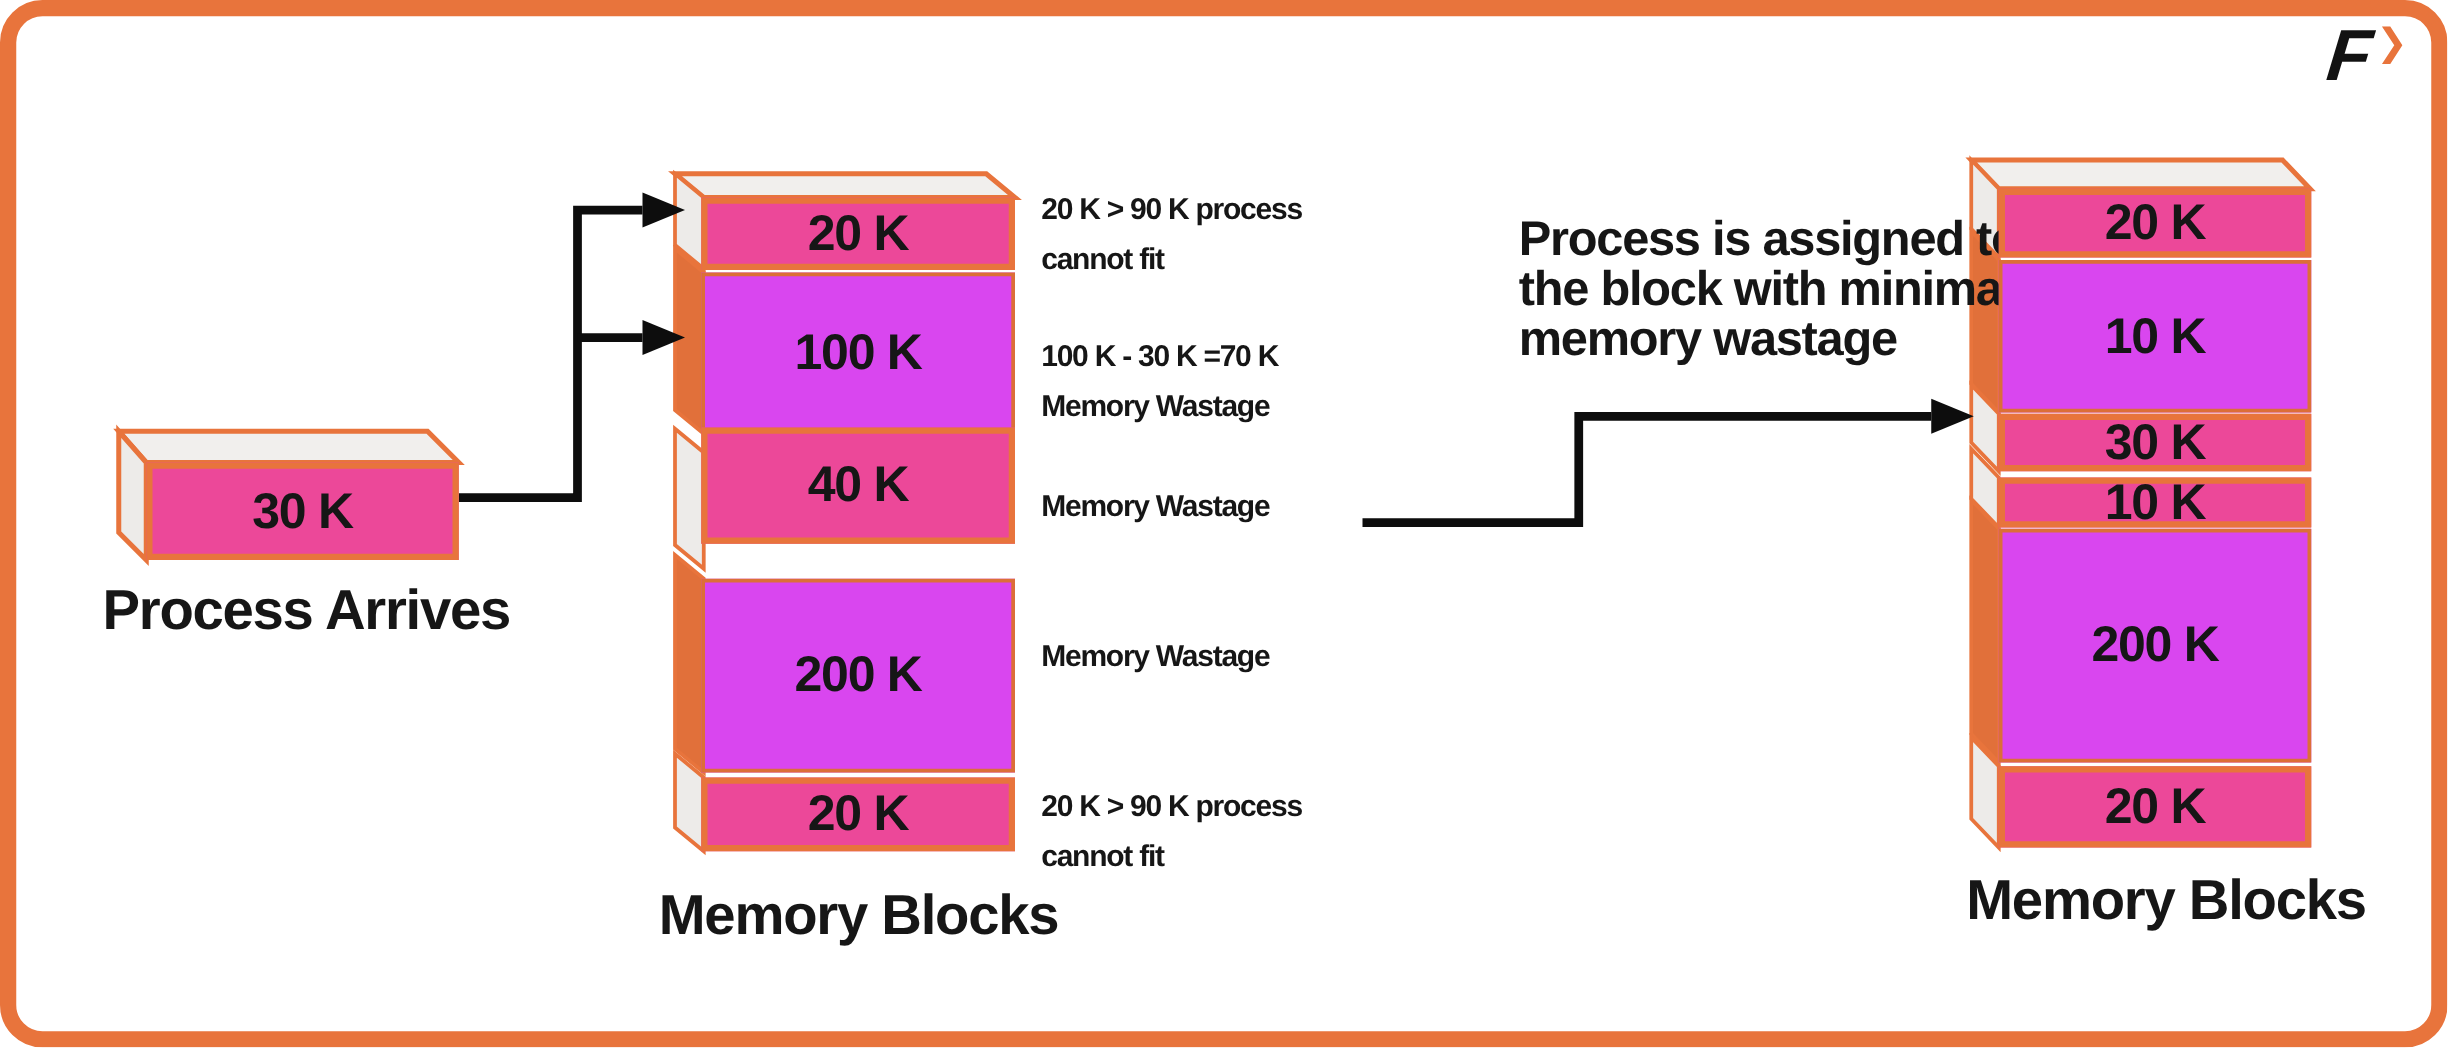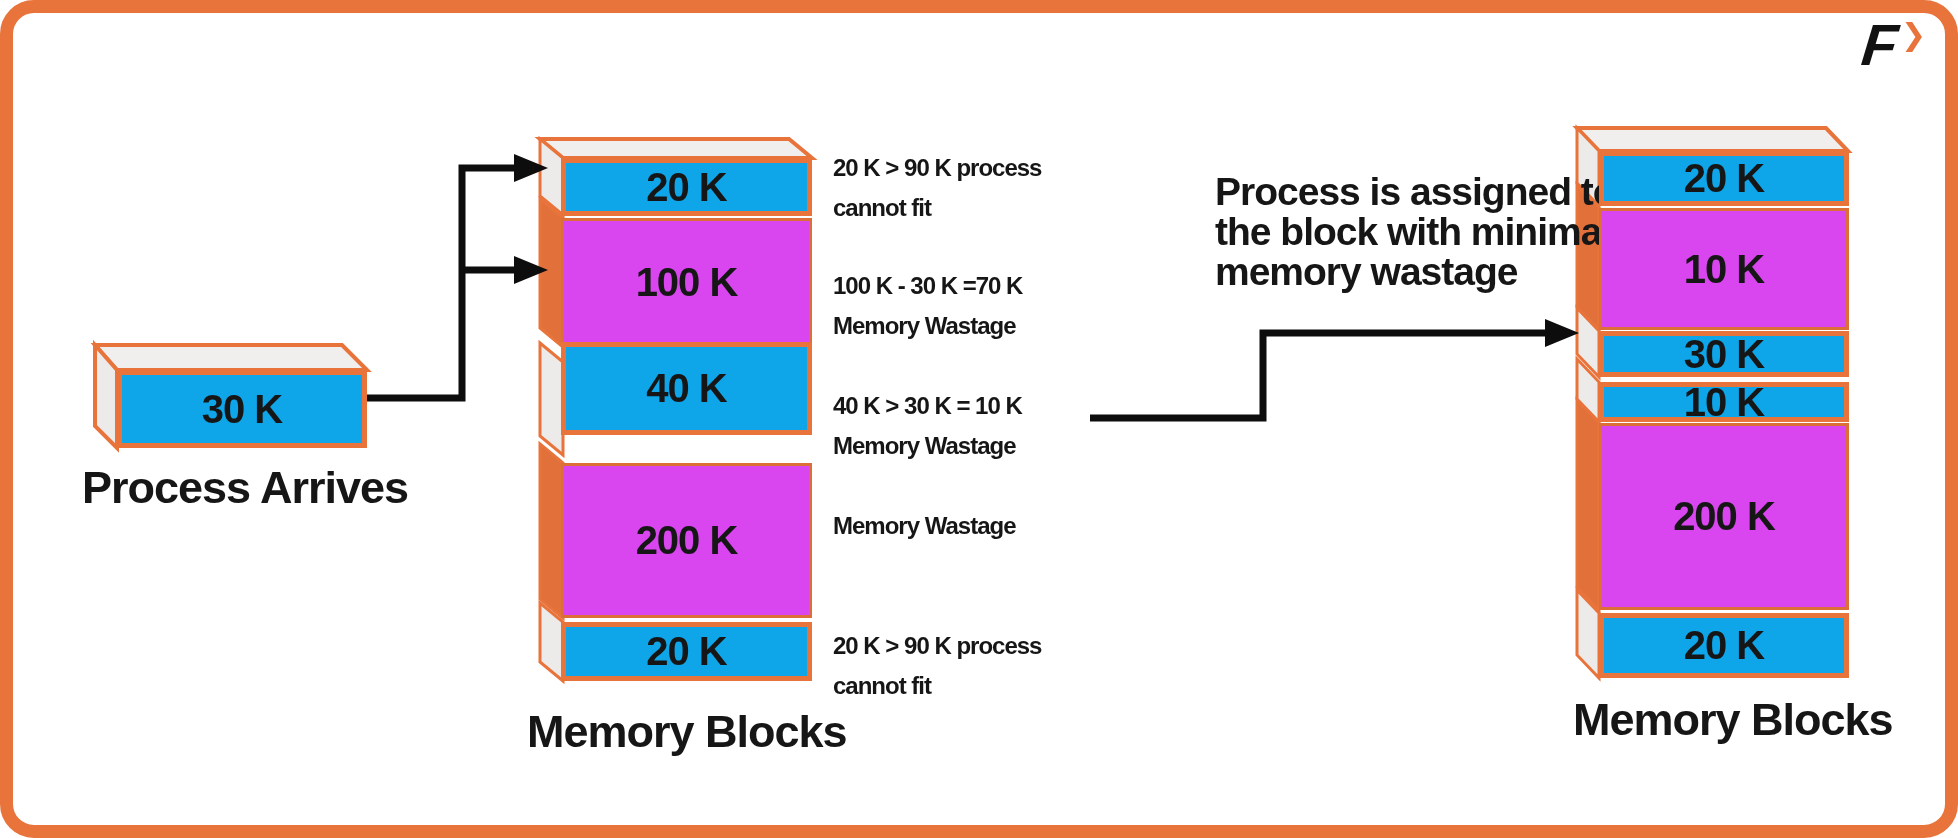--- a/index.html
+++ b/index.html
@@ -18,21 +18,21 @@
     box-sizing:border-box;
     pointer-events:none;
   }
   .shapes{position:absolute;left:0;top:0;width:1958px;height:838px;}
   .block{
     position:absolute;
     box-sizing:border-box;
     display:flex;align-items:center;justify-content:center;
     font-weight:bold;font-size:40px;letter-spacing:-1px;
   }
-  .block.free{background:#0ea5e9;border:5px solid #E8743C;}
+  .block.free{background:#ec4899;border:5px solid #E8743C;}
   .block.alloc{background:#d946ef;border:3px solid #DC6E38;}
   .note{
     position:absolute;
     font-weight:bold;font-size:24px;line-height:40px;letter-spacing:-1px;
     white-space:nowrap;
   }
   .note-right{font-size:39px;line-height:40px;}
   .iterate-note{
     position:absolute;right:1528px;top:178px;width:420px;
     text-align:right;font-weight:bold;font-size:42px;line-height:50px;letter-spacing:-1px;
@@ -117,21 +117,20 @@
 
   <div class="note" style="left:833px;top:148px;">
     <div>20 K &gt; 90 K process</div>
     <div>cannot fit</div>
   </div>
   <div class="note" style="left:833px;top:266px;">
     <div>100 K - 30 K =70 K</div>
     <div>Memory Wastage</div>
   </div>
   <div class="note" style="left:833px;top:386px;">
-    <div>40 K &gt; 30 K = 10 K</div>
     <div>Memory Wastage</div>
   </div>
   <div class="note" style="left:833px;top:506px;">
     <div>Memory Wastage</div>
   </div>
   <div class="note" style="left:833px;top:626px;">
     <div>20 K &gt; 90 K process</div>
     <div>cannot fit</div>
   </div>
 

